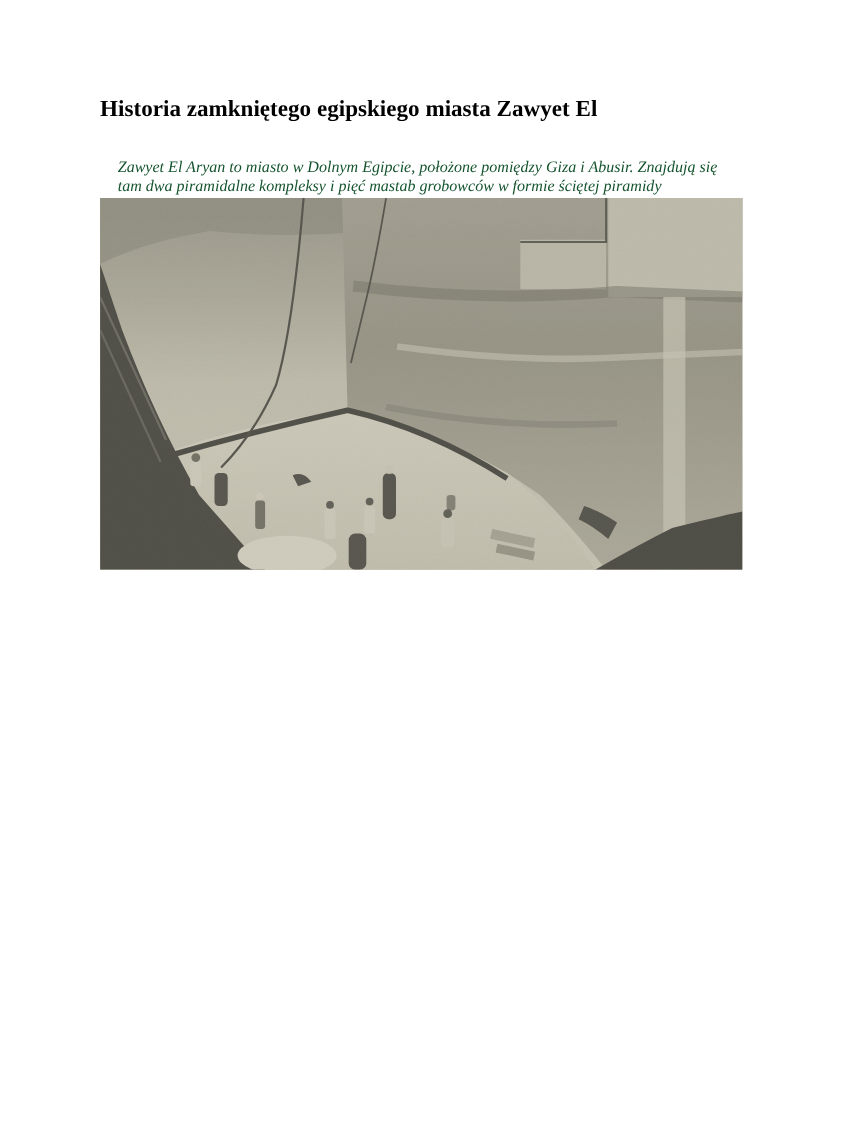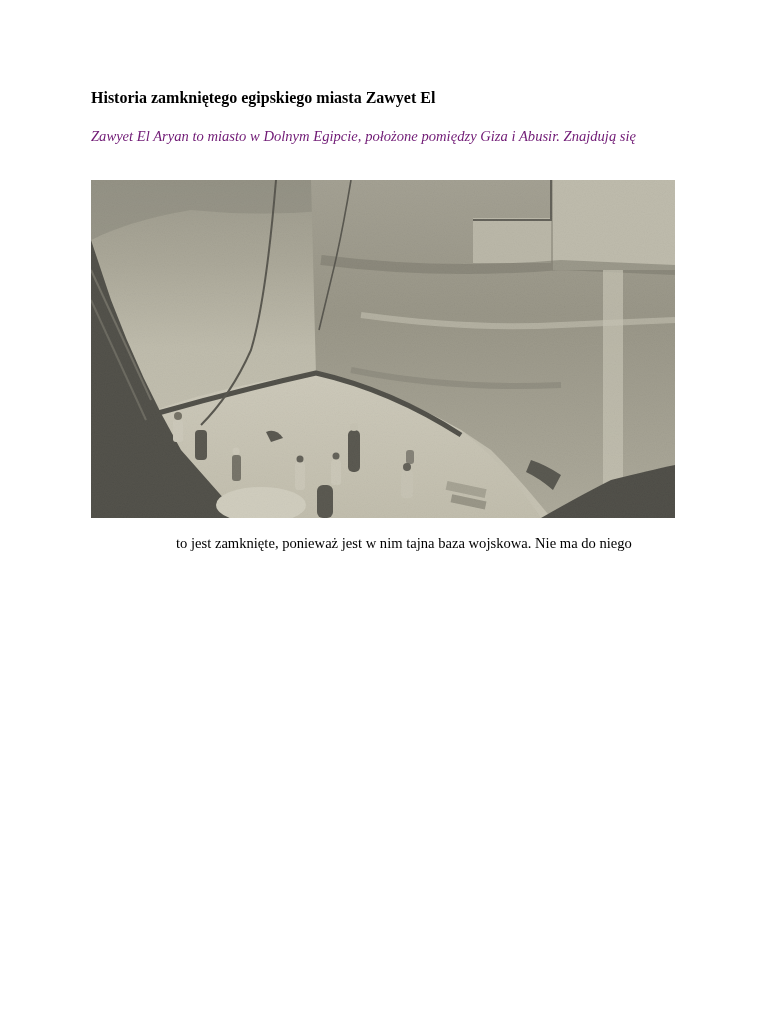--- a/index.html
+++ b/index.html
@@ -21,36 +21,36 @@
       width: 768px; height: 1024px;
       background: #ffffff;
     }
     .title {
       position: absolute;
       left: 91px;
       top: 84px;
       margin: 0;
       font-family: "Liberation Serif", serif;
       font-weight: bold;
-      font-size: 16px;
+      font-size: 21px;
       line-height: 28px;
       white-space: nowrap;
       color: #000;
     }
     .lead {
       position: absolute;
       left: 91px;
       top: 127px;
       width: 590px;
-      margin: 0;
+      margin: 16px;
       font-family: "Liberation Serif", serif;
       font-style: italic;
       font-size: 14.6px;
       line-height: 18px;
-      color: #701a75;
+      color: #14532d;
     }
     .lead span { display: block; white-space: nowrap; }
     .photo {
       position: absolute;
       left: 91px;
       top: 180px;
       width: 584px;
       height: 338px;
       overflow: hidden;
       background: #b9b6a8;
@@ -72,20 +72,21 @@
   </style>
 </head>
 <body>
 
 <div class="page">
 
   <h1 class="title">Historia zamkniętego egipskiego miasta Zawyet El</h1>
 
   <p class="lead">
     <span>Zawyet El Aryan to miasto w Dolnym Egipcie, położone pomiędzy Giza i Abusir. Znajdują się</span>
+    <span>tam dwa piramidalne kompleksy i pięć mastab grobowców w formie ściętej piramidy</span>
   </p>
 
   <div class="photo" role="img" aria-label="Historical black-and-white photograph of an excavation pit with tall stone walls and workers at the bottom">
     <svg width="584" height="338" viewBox="0 0 584 338" xmlns="http://www.w3.org/2000/svg">
       <defs>
         <linearGradient id="wallL" x1="0" y1="0" x2="0" y2="1">
           <stop offset="0" stop-color="#8f8d80"></stop>
           <stop offset="0.25" stop-color="#a6a394"></stop>
           <stop offset="0.5" stop-color="#c4c1b1"></stop>
           <stop offset="1" stop-color="#cfcbbb"></stop>
@@ -161,16 +162,15 @@
       </g>
 
       <rect x="355" y="305" width="40" height="9" fill="#9e9b8c" transform="rotate(12 375 310)"></rect>
       <rect x="360" y="318" width="35" height="8" fill="#8a8779" transform="rotate(12 378 322)"></rect>
 
       <rect x="0" y="0" width="584" height="338" fill="#b8b5a6" filter="url(#grain)" opacity="0.35"></rect>
     </svg>
   </div>
 
   <p class="body-text">
-    <span class="indent">to jest zamknięte, ponieważ jest w nim tajna baza wojskowa. Nie ma do niego</span>
   </p>
 
 </div>
 
 </body></html>

